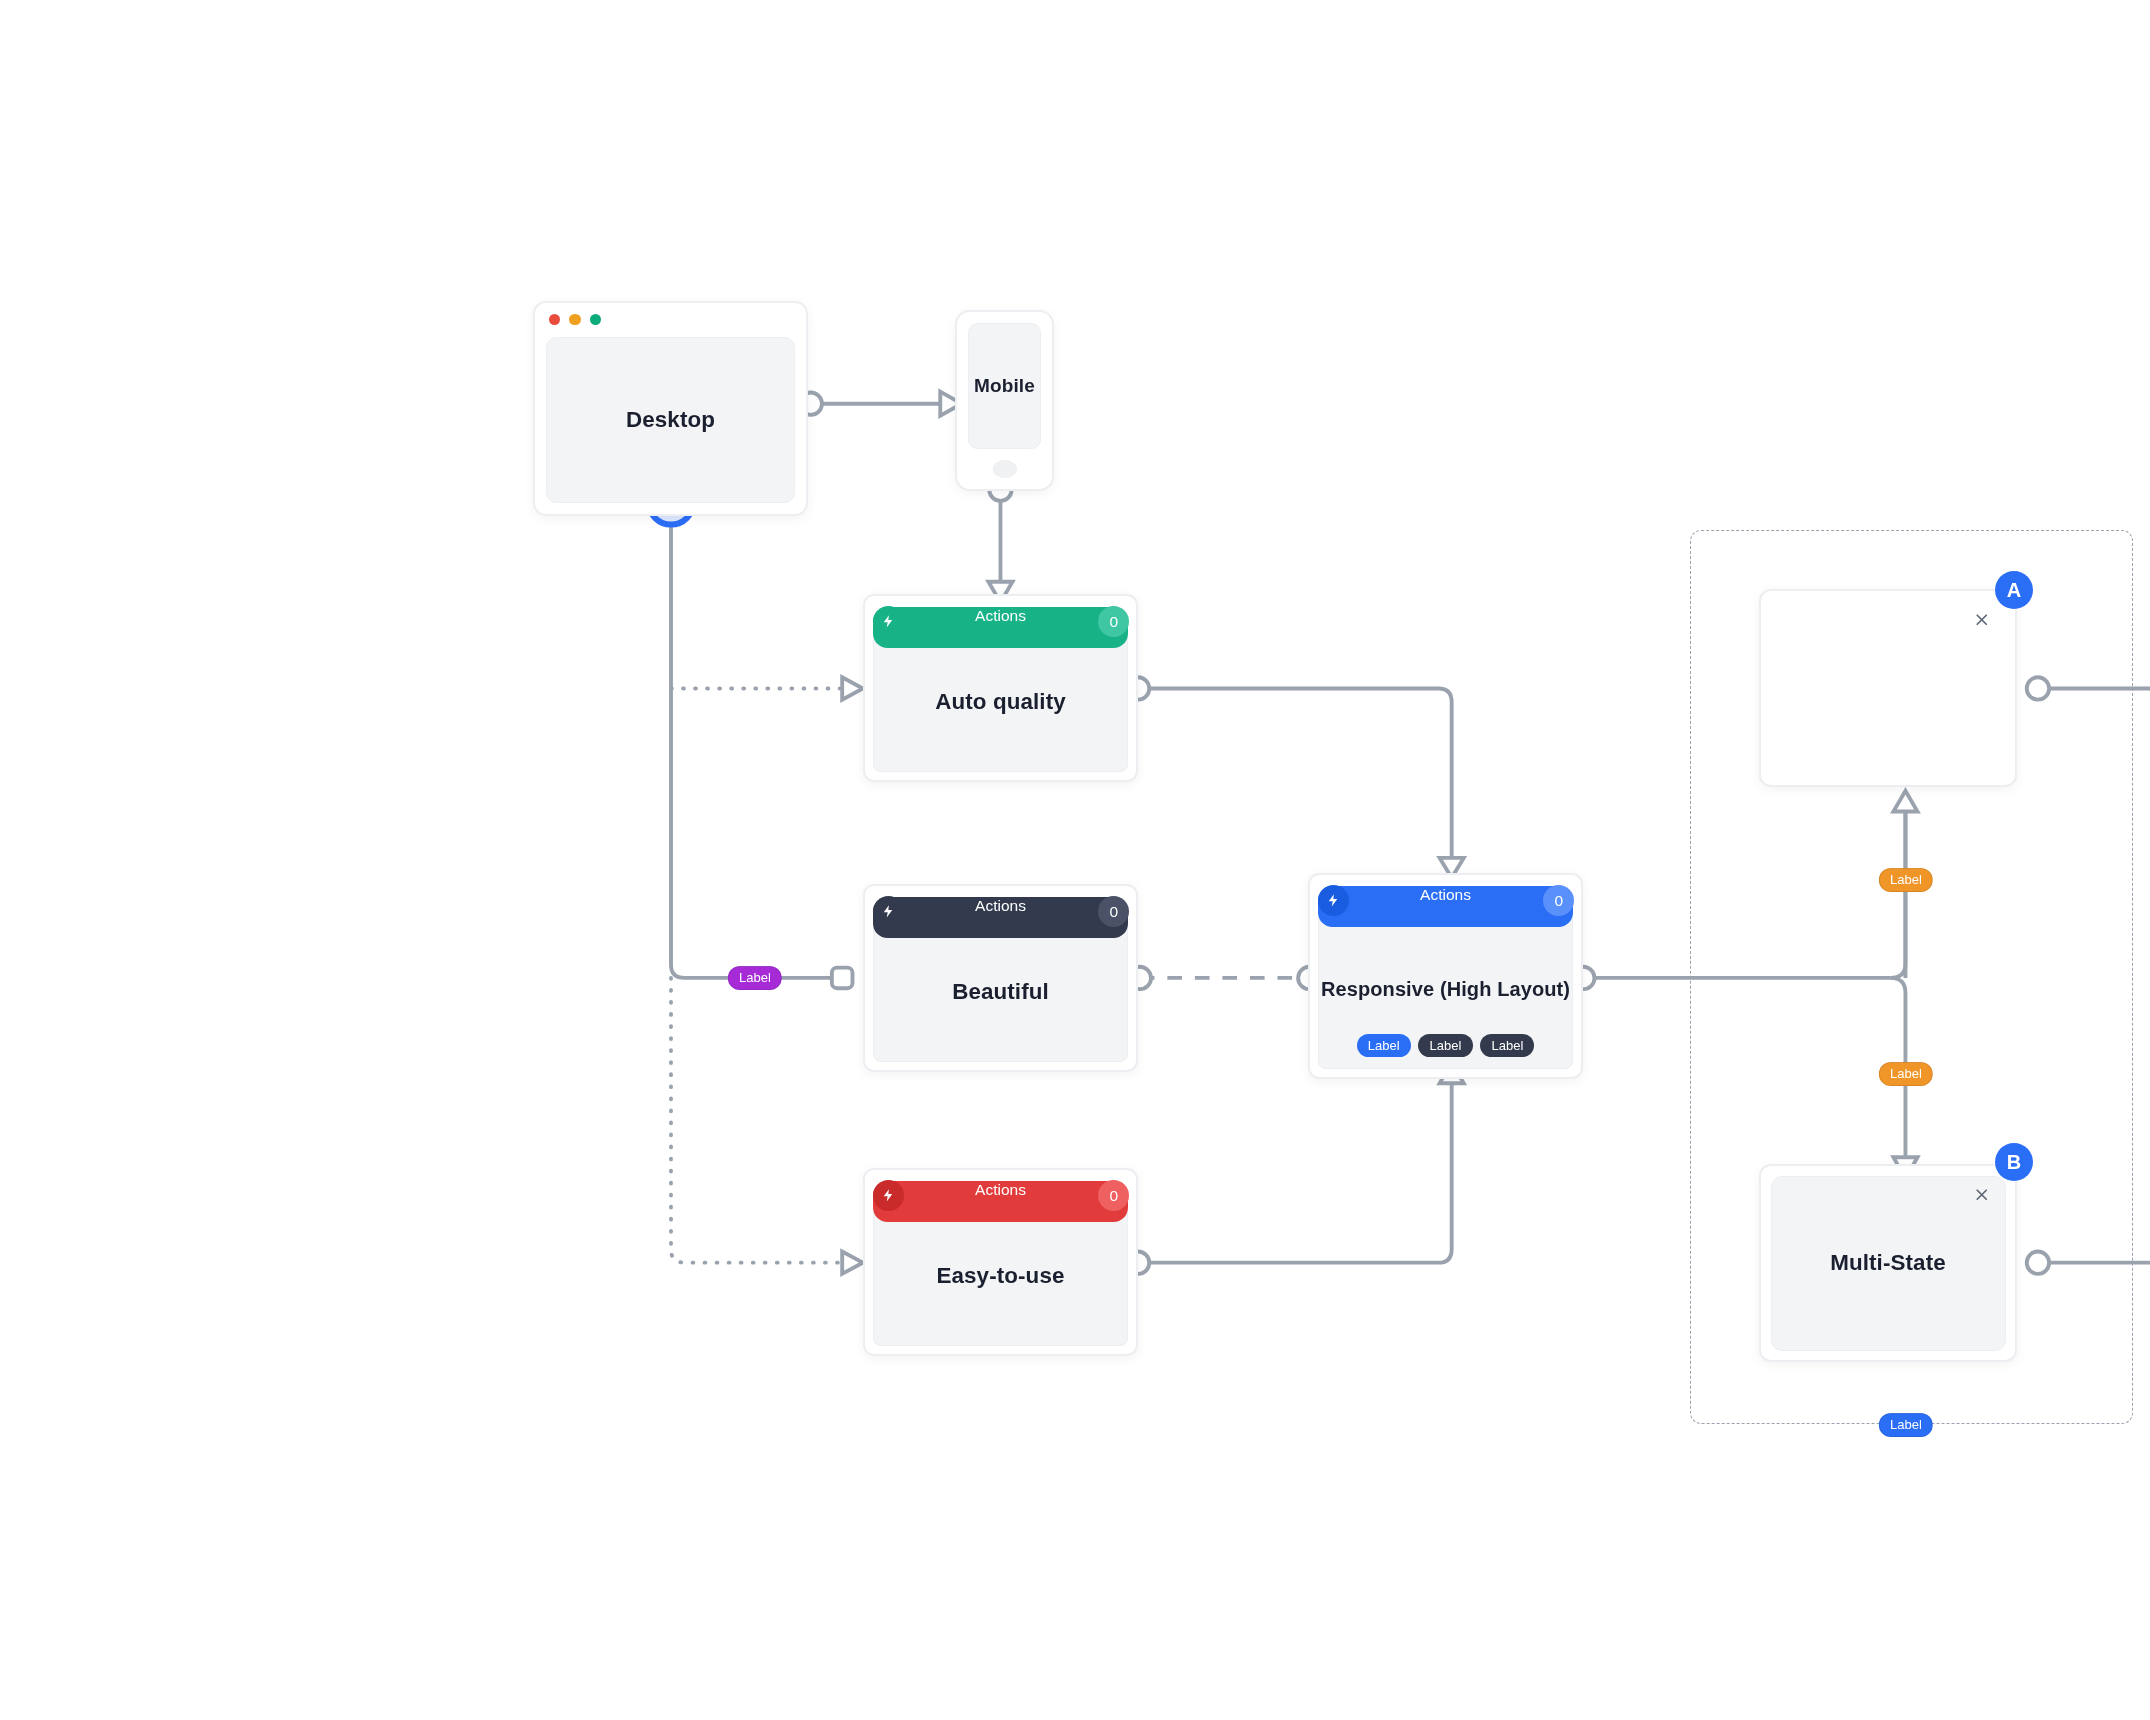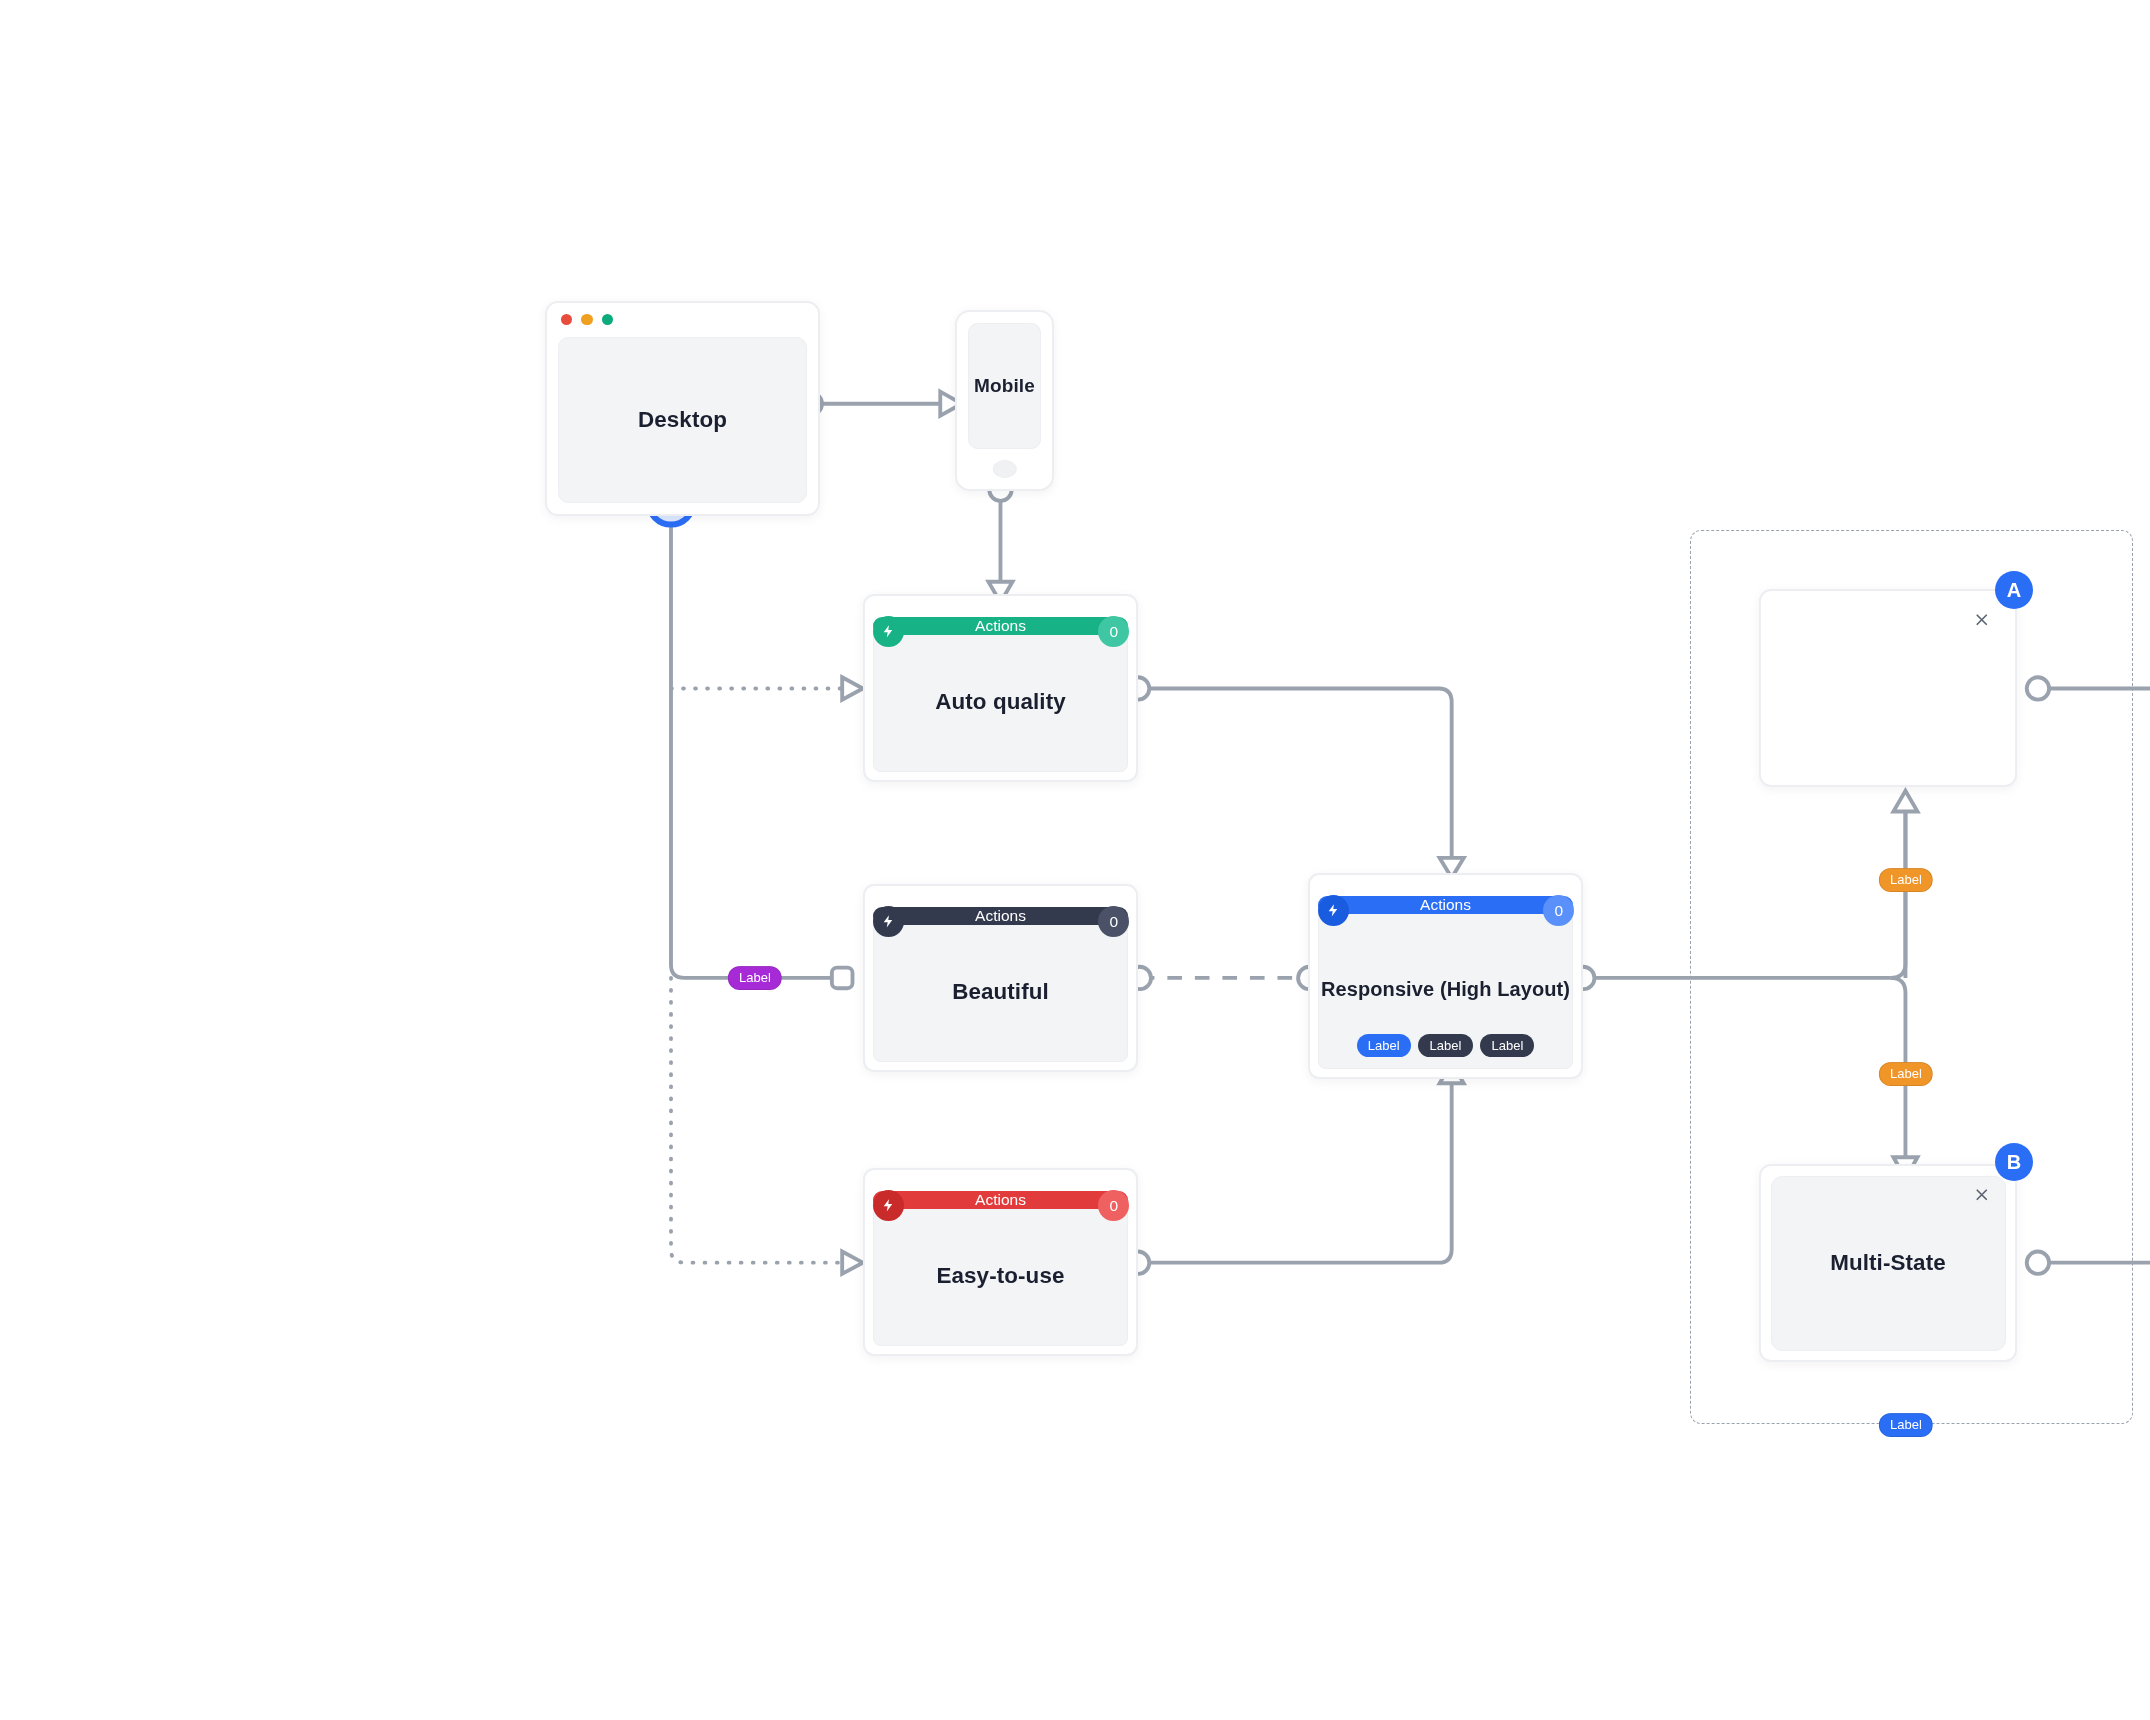--- a/index.html
+++ b/index.html
@@ -42,21 +42,21 @@
   }
   .node-title {
     font-weight: bold;
     color: #1b2030;
     font-size: 22.4px;
     letter-spacing: 0.1px;
     text-align: center;
   }
 
   
-  .win { border-radius: 13px; margin-left: 12px; }
+  .win { border-radius: 13px; }
   .win .dots {
     position: absolute;
     left: 13.8px; top: 11.2px;
     display: flex; gap: 9.5px;
     z-index: 3;
   }
   .dot { width: 11.2px; height: 11.2px; border-radius: 50%; }
   .dot.red   { background: #e74c3c; }
   .dot.amber { background: #f0a020; }
   .dot.green { background: #0cab7c; }
@@ -95,22 +95,22 @@
     position: absolute;
     left: 7.7px; right: 7.7px; top: 35px; bottom: 7.7px;
     background: #f3f4f6;
     border: 1.3px solid #eceef1;
     border-radius: 7.7px;
     display: flex; flex-direction: column;
     align-items: center; justify-content: center;
   }
   .toolbar {
     position: absolute;
-    left: 7.7px; right: 7.7px; top: 21px;
-    height: 18px;
+    left: 7.7px; right: 7.7px; top: 11px;
+    height: 41px;
     border-radius: 14.6px;
     display: flex; align-items: flex-start;
     color: #ffffff;
     z-index: 4;
   }
   .toolbar .bolt {
     position: absolute;
     left: 0; top: -0.9px;
     width: 31px; height: 31px;
     border-radius: 50%;

